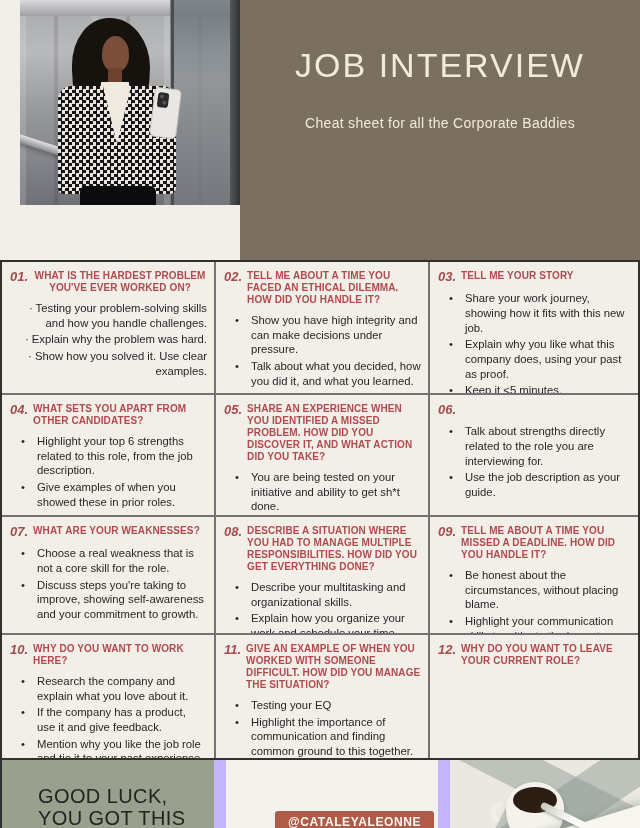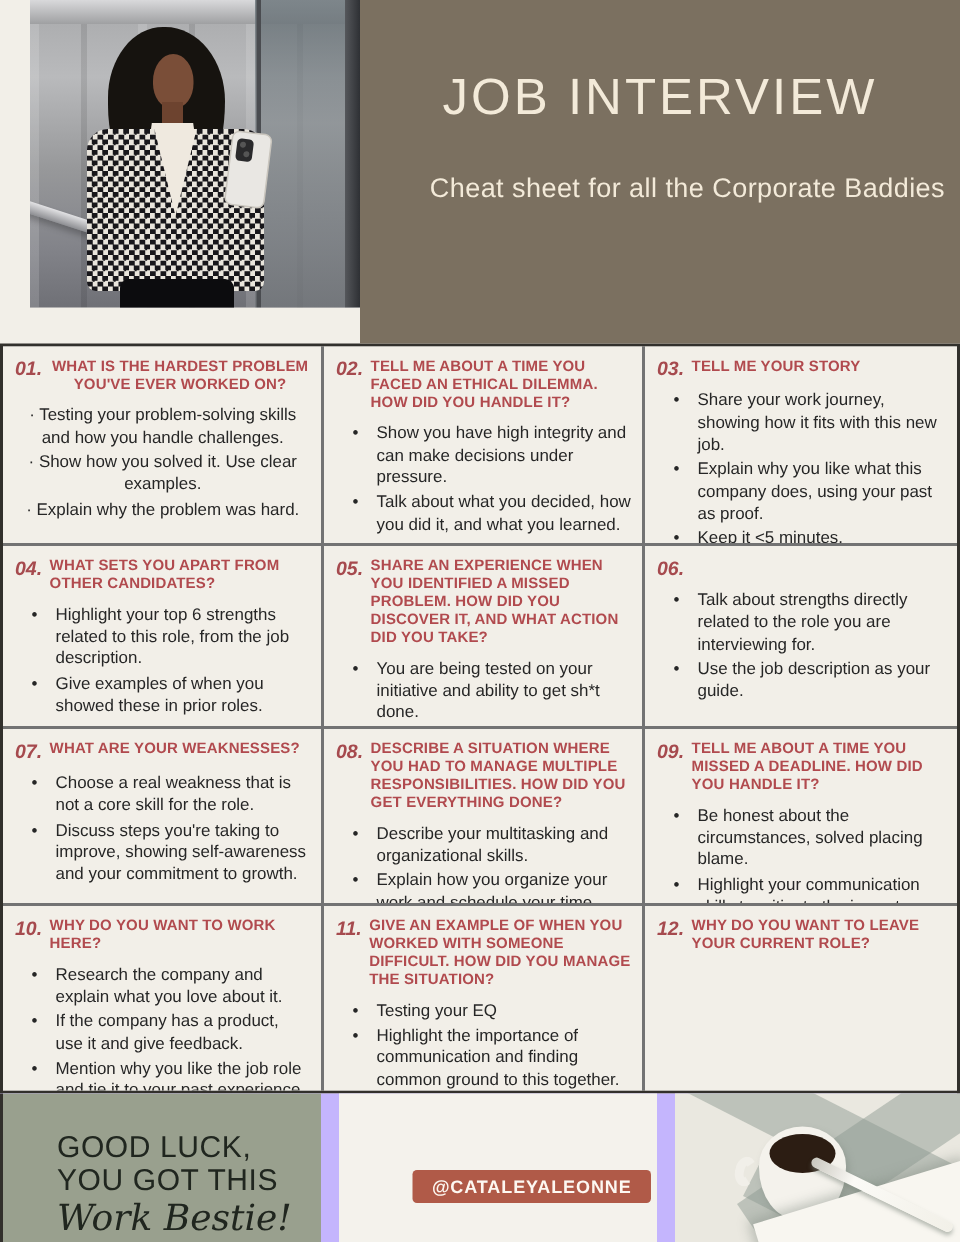--- a/index.html
+++ b/index.html
@@ -2,21 +2,21 @@
 <html><head>
 <meta charset="utf-8">
 <style>
   html,body{margin:0;padding:0;background:#d8d5cc;}
   *{box-sizing:border-box;}
   .page{
     width:640px;height:828px;margin:0 auto;position:relative;overflow:hidden;
     font-family:"Liberation Sans",sans-serif;background:#f2efe8;
   }
   
-  .header{display:flex;height:229px;margin-left:20px;}
+  .header{display:flex;height:260px;margin-left:20px;}
   .photo{
     width:220px;height:205px;position:relative;overflow:hidden;flex:0 0 220px;
     background:linear-gradient(180deg,#a8a9ab 0%,#b9babc 25%,#97989a 55%,#83848a 80%,#6f7076 100%);
   }
   .photo .stripes{position:absolute;inset:0;
     background:repeating-linear-gradient(90deg,rgba(255,255,255,.14) 0 6px,rgba(0,0,0,0) 6px 34px,rgba(0,0,0,.10) 34px 38px,rgba(0,0,0,0) 38px 72px);}
   .photo .door-shade{position:absolute;top:0;right:0;width:70px;height:100%;
     background:linear-gradient(180deg,#5f6a70 0%,#8a9094 40%,#75797d 100%);opacity:.75;}
   .photo .door-seam{position:absolute;top:0;right:66px;width:3px;height:100%;background:#4a4c50;}
   .photo .frame-right{position:absolute;top:0;right:0;width:10px;height:100%;background:linear-gradient(90deg,#55575b,#2e3034);}
@@ -35,34 +35,34 @@
     clip-path:polygon(18% 0,82% 0,50% 100%);}
   .pants{position:absolute;top:186px;left:60px;width:76px;height:24px;background:#0c0c0e;border-radius:6px 6px 0 0;}
   .phone{position:absolute;top:88px;left:132px;width:27px;height:50px;background:#e9e7e3;border:1px solid #c9c5bd;
     border-radius:5px;transform:rotate(7deg);}
   .phone .cam{position:absolute;top:4px;left:3px;width:11px;height:15px;background:#2a2a2c;border-radius:3px;}
   .phone .cam i{position:absolute;width:4px;height:4px;border-radius:50%;background:#555;display:block;}
   .phone .cam i:nth-child(1){top:2px;left:2px;}
   .phone .cam i:nth-child(2){top:8px;left:5px;}
   .title-panel{flex:1;background:#7b7060;color:#f3ead9;text-align:center;padding-top:46px;}
   .title-panel h1{margin:0;font-size:34px;font-weight:500;letter-spacing:2px;}
-  .title-panel p{margin:30px 10px 0;font-size:18px;font-weight:400;letter-spacing:.3px;text-align:right;}
+  .title-panel p{margin:30px 10px 0;font-size:14px;font-weight:400;letter-spacing:.3px;}
   
   .grid-wrap{height:500px;border:2px solid #32302c;border-left-width:2px;border-right-width:2px;background:#32302c;}
   .grid{display:grid;width:100%;height:100%;
     grid-template-columns:212px 212px 208px;grid-template-rows:131px 120px 116px 123px;gap:2px;background:#737373;}
   .card{background:#f2efe8;padding:8px 7px 4px 8px;overflow:hidden;color:#262626;}
   .card-head{display:flex;align-items:flex-start;}
   .num{font-style:italic;font-weight:bold;font-size:13px;color:#a64a4e;margin-right:5px;line-height:1.1;flex:0 0 auto;}
   .q{font-weight:bold;font-size:10px;line-height:1.2;color:#b14a4e;white-space:pre-line;letter-spacing:.1px;}
   .bullets{list-style:none;margin:7px 0 0;padding:0;font-size:11.3px;line-height:1.3;}
   .bullets li{position:relative;padding-left:27px;margin-bottom:2px;}
   .bullets li::before{content:"•";position:absolute;left:11px;top:0;}
   .card.center .bullets{text-align:center;}
-  .card.center .bullets li{padding-left:0;}
+  .card.center .bullets li{padding-left:0;text-align:right;}
   .card.center .bullets li::before{content:"· ";position:static;}
   .card.center .card-head{justify-content:center;text-align:center;}
   
   .footer{display:grid;height:123px;grid-template-columns:212px 212px 208px;gap:12px;background:#c4b5fd;
     border-left:2px solid #32302c;border-right:2px solid #32302c;}
   .f-left{background:#99a08e;display:flex;align-items:center;padding-left:36px;color:#20261f;}
   .f-left .lines{line-height:1.08;}
   .gl{font-size:20px;font-weight:500;letter-spacing:.4px;}
   .script{font-family:"DejaVu Serif","Liberation Serif",serif;font-style:italic;font-size:24px;margin-top:1px;}
   .f-mid{background:#f4f2ec;display:flex;align-items:center;justify-content:center;}
@@ -121,22 +121,22 @@
 
   <div class="grid-wrap">
     <div class="grid">
         <div class="card center">
           <div class="card-head">
             <span class="num">01.</span>
             <span class="q">WHAT IS THE HARDEST PROBLEM YOU'VE EVER WORKED ON?</span>
           </div>
           <ul class="bullets">
             <li>Testing your problem-solving skills and how you handle challenges.</li>
+            <li>Explain why the problem was hard.</li>
             <li>Show how you solved it. Use clear examples.</li>
-            <li>Explain why the problem was hard.</li>
           </ul>
         </div>
         <div class="card">
           <div class="card-head">
             <span class="num">02.</span>
             <span class="q">TELL ME ABOUT A TIME YOU FACED AN ETHICAL DILEMMA.
 HOW DID YOU HANDLE IT?</span>
           </div>
           <ul class="bullets">
             <li>Show you have high integrity and can make decisions under pressure.</li>
@@ -201,21 +201,21 @@
             <li>Describe your multitasking and organizational skills.</li>
             <li>Explain how you organize your work and schedule your time.</li>
           </ul>
         </div>
         <div class="card">
           <div class="card-head">
             <span class="num">09.</span>
             <span class="q">TELL ME ABOUT A TIME YOU MISSED A DEADLINE. HOW DID YOU HANDLE IT?</span>
           </div>
           <ul class="bullets">
-            <li>Be honest about the circumstances, solved placing blame.</li>
+            <li>Be honest about the circumstances, without placing blame.</li>
             <li>Highlight your communication skills to mitigate the impact.</li>
           </ul>
         </div>
         <div class="card">
           <div class="card-head">
             <span class="num">10.</span>
             <span class="q">WHY DO YOU WANT TO WORK HERE?</span>
           </div>
           <ul class="bullets">
             <li>Research the company and explain what you love about it.</li>

